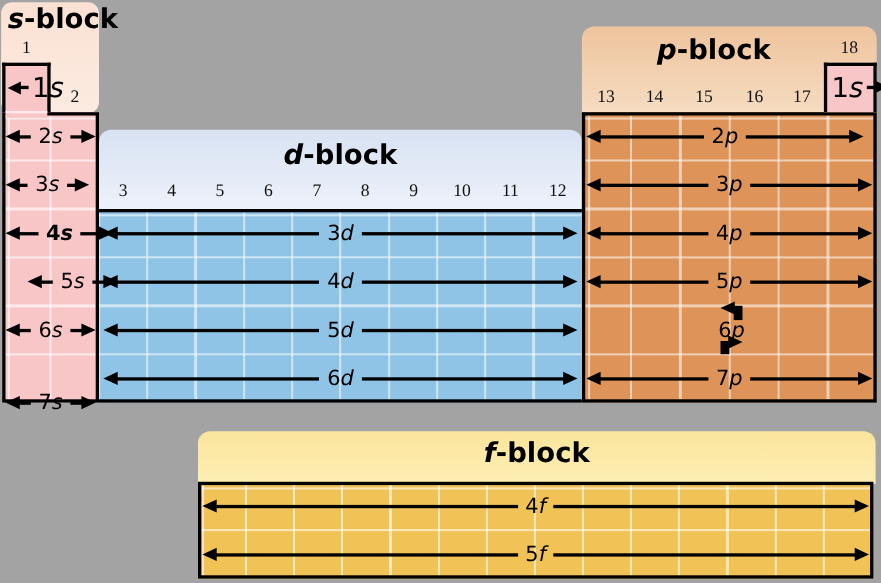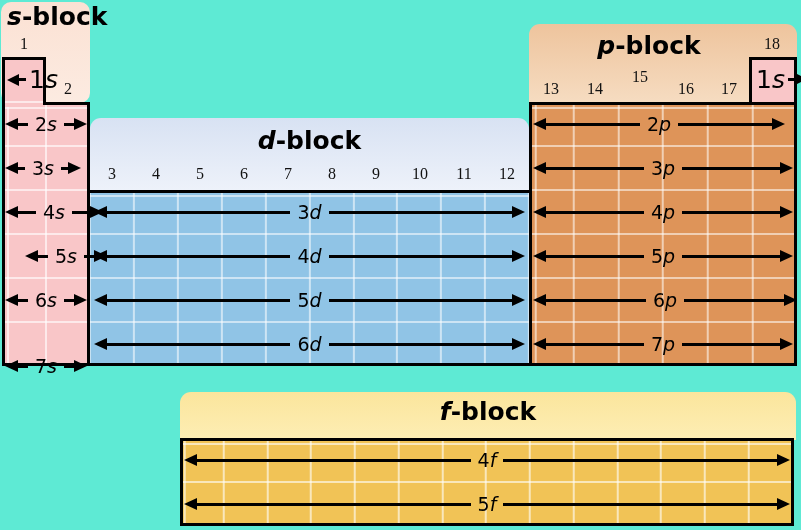--- a/index.html
+++ b/index.html
@@ -1,16 +1,16 @@
 <!DOCTYPE html>
 <html><head>
 <meta charset="utf-8">
 <style>
   html,body{margin:0;padding:0;background:#ffffff;}
-  #stage{position:relative;width:801px;height:530px;background:#5eead4;overflow:hidden;
+  #stage{position:relative;width:801px;height:530px;background:#a3a3a3;overflow:hidden;
          font-family:"DejaVu Sans","Liberation Sans",sans-serif;color:#000;}
 
   
   .panel{position:absolute;box-sizing:border-box;}
   #s-panel{left:1px;top:2px;width:89px;height:101px;border-radius:10px;
            background:linear-gradient(180deg,#fbe1d3 0%,#fcebe1 100%);}
   #d-panel{left:90px;top:118px;width:439px;height:74px;border-radius:11px 11px 0 0;
            background:linear-gradient(180deg,#d8e2f3 0%,#eef2fa 100%);}
   #p-panel{left:529px;top:24px;width:268px;height:79px;border-radius:11px 11px 0 0;
            background:linear-gradient(180deg,#eec49d 0%,#f6dcc1 100%);}
@@ -97,21 +97,21 @@
   <div class="collab" style="left:200px;top:166px">5</div>
   <div class="collab" style="left:244px;top:166px">6</div>
   <div class="collab" style="left:288px;top:166px">7</div>
   <div class="collab" style="left:332px;top:166px">8</div>
   <div class="collab" style="left:376px;top:166px">9</div>
   <div class="collab" style="left:420px;top:166px">10</div>
   <div class="collab" style="left:464px;top:166px">11</div>
   <div class="collab" style="left:507px;top:166px">12</div>
   <div class="collab" style="left:551px;top:81px">13</div>
   <div class="collab" style="left:595px;top:81px">14</div>
-  <div class="collab" style="left:640px;top:69px">15</div>
+  <div class="collab" style="left:640px;top:81px">15</div>
   <div class="collab" style="left:686px;top:81px">16</div>
   <div class="collab" style="left:729px;top:81px">17</div>
   <div class="collab" style="left:772px;top:36px">18</div>
 
   <div class="bbody" id="cell-1s"></div>
   <div class="bbody" id="s-body"></div>
   <div class="bbody" id="d-body"></div>
   <div class="bbody" id="p-body"></div>
   <div class="bbody" id="f-body"></div>
   <div class="bbody" id="he-box"></div>
@@ -124,21 +124,21 @@
   <div class="row" style="left:5px;top:102px;width:82px;height:44px;">
     <span class="arr l"></span>
     <span class="olabel"><span>2</span><i>s</i></span>
     <span class="arr r"></span>
   </div>
   <div class="row" style="left:5px;top:146px;width:58px;height:44px;">
     <span class="arr l"></span>
     <span class="olabel"><span>3</span><i>s</i></span>
     <span class="arr r"></span>
   </div>
-  <div class="row" style="left:5px;top:190px;width:98px;height:44px;">
+  <div class="row" style="left:5px;top:190px;width:98px;height:44px;font-weight:bold;">
     <span class="arr l"></span>
     <span class="olabel"><span>4</span><i>s</i></span>
     <span class="arr r"></span>
   </div>
   <div class="row" style="left:5px;top:234px;width:82px;height:44px;padding-left:20px;">
     <span class="arr l"></span>
     <span class="olabel"><span>5</span><i>s</i></span>
     <span class="arr r"></span>
   </div>
   <div class="row" style="left:5px;top:278px;width:82px;height:44px;">
@@ -186,21 +186,21 @@
   <div class="row" style="left:533px;top:190px;width:260px;height:44px;">
     <span class="arr l"></span>
     <span class="olabel"><span>4</span><i>p</i></span>
     <span class="arr r"></span>
   </div>
   <div class="row" style="left:533px;top:234px;width:260px;height:44px;">
     <span class="arr l"></span>
     <span class="olabel"><span>5</span><i>p</i></span>
     <span class="arr r"></span>
   </div>
-  <div class="row" style="left:533px;top:278px;width:264px;height:44px;">
+  <div class="row" style="left:533px;top:278px;width:264px;height:44px;flex-direction:column;">
     <span class="arr l"></span>
     <span class="olabel"><span>6</span><i>p</i></span>
     <span class="arr r"></span>
   </div>
   <div class="row" style="left:533px;top:322px;width:260px;height:44px;">
     <span class="arr l"></span>
     <span class="olabel"><span>7</span><i>p</i></span>
     <span class="arr r"></span>
   </div>
 

